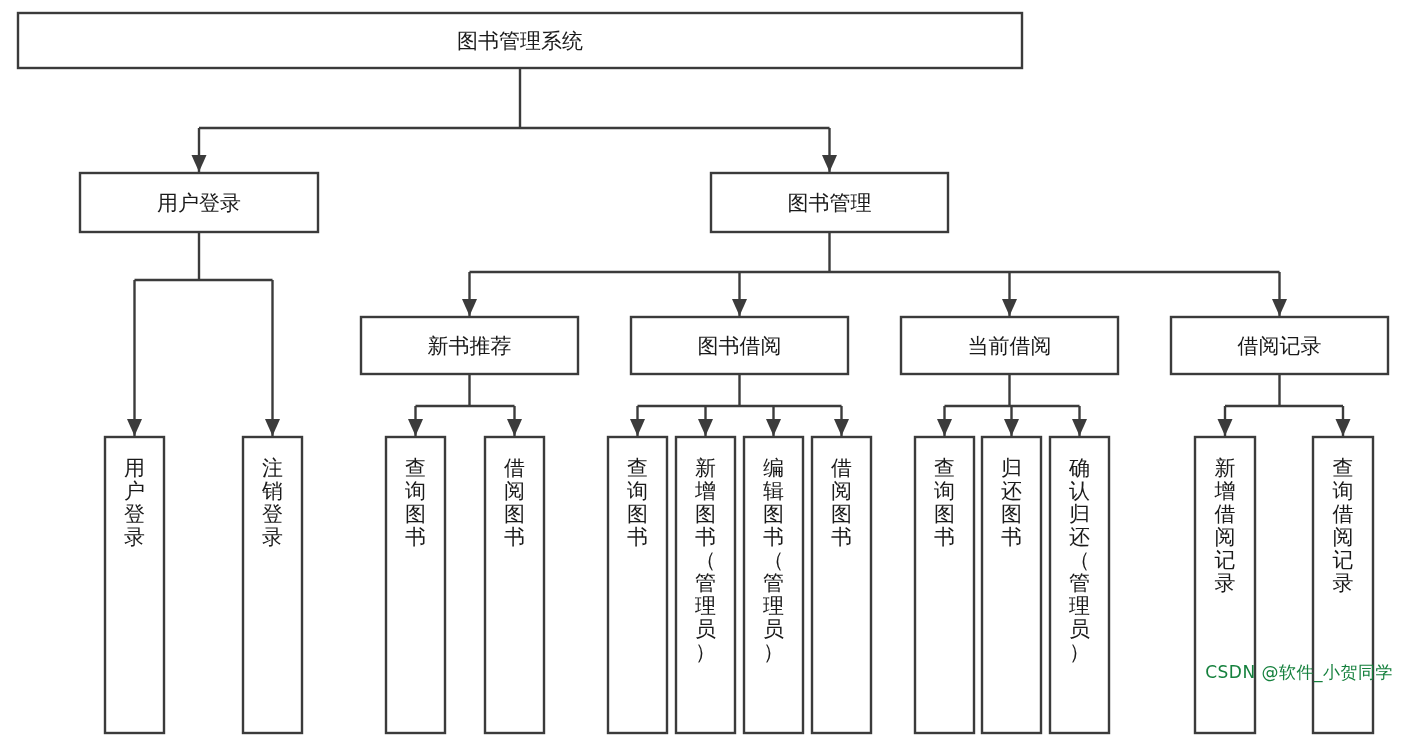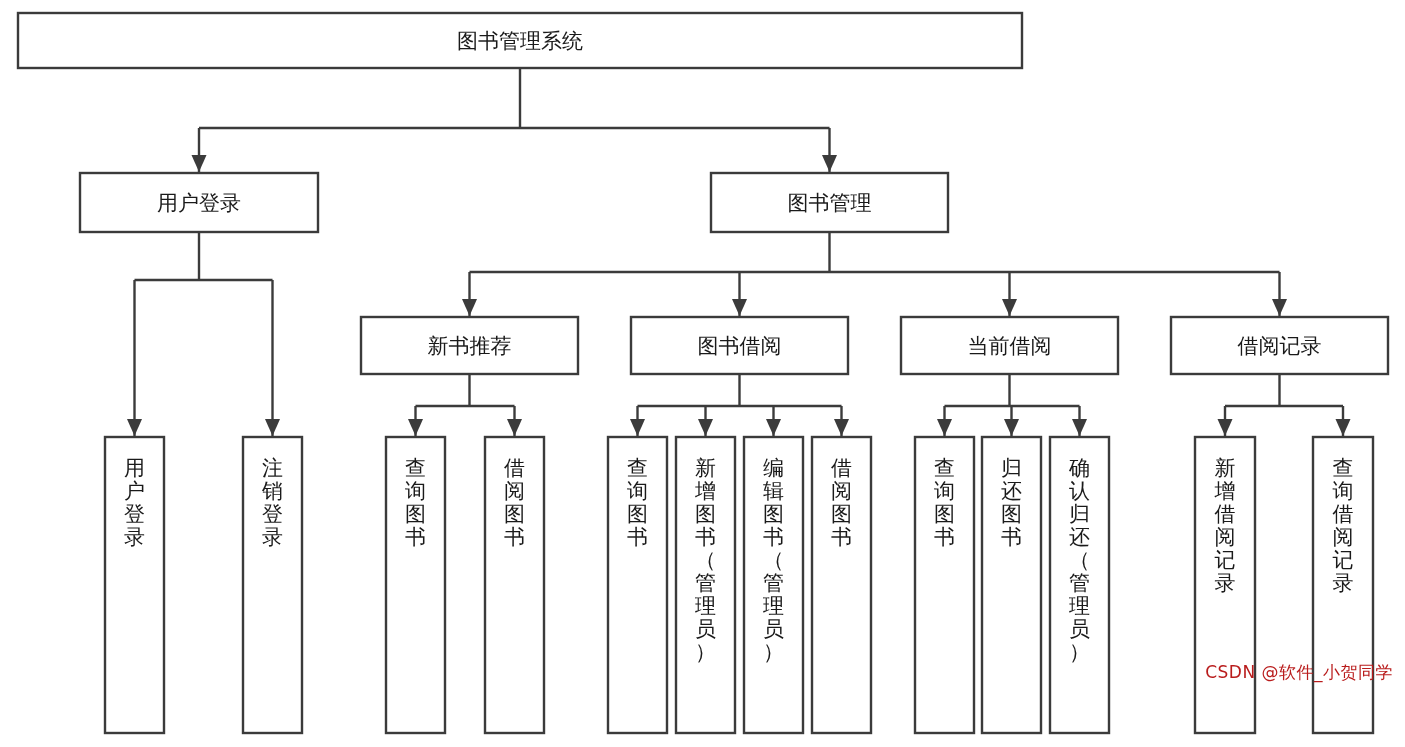--- a/index.html
+++ b/index.html
@@ -52,21 +52,21 @@
   }
   .label-v {
     font-size: 21px;
   }
   .watermark {
     position: absolute;
     right: 12px;
     bottom: 8px;
     font-family: "DejaVu Sans", "Liberation Sans", sans-serif;
     font-size: 17px;
-    color: #b91c1c;
+    color: #15803d;
     letter-spacing: 0.5px;
     white-space: nowrap;
     pointer-events: none;
   }
 </style>
 </head>
 <body>
 
 <div id="diagram-root">
   <svg id="tree-svg" viewBox="0 0 1405 747" xmlns="http://www.w3.org/2000/svg">

